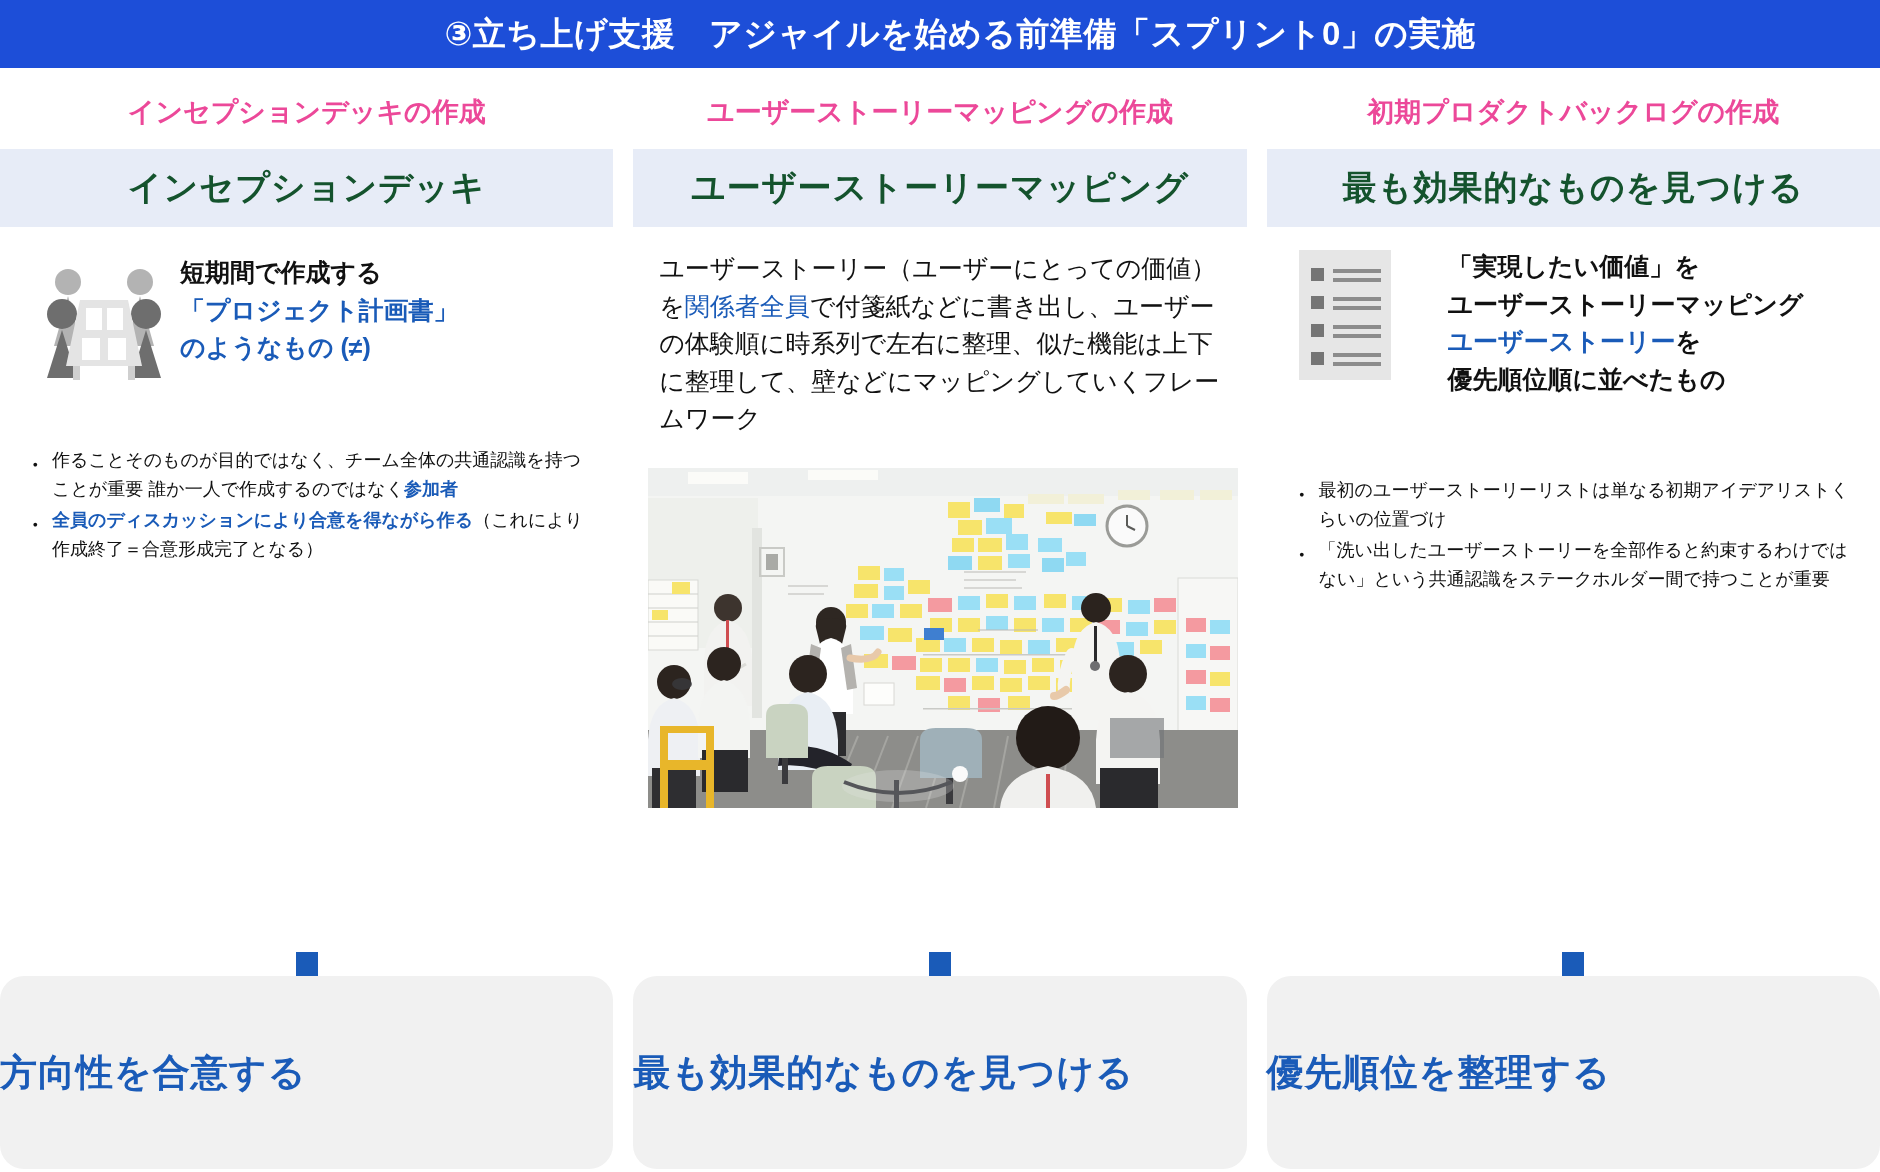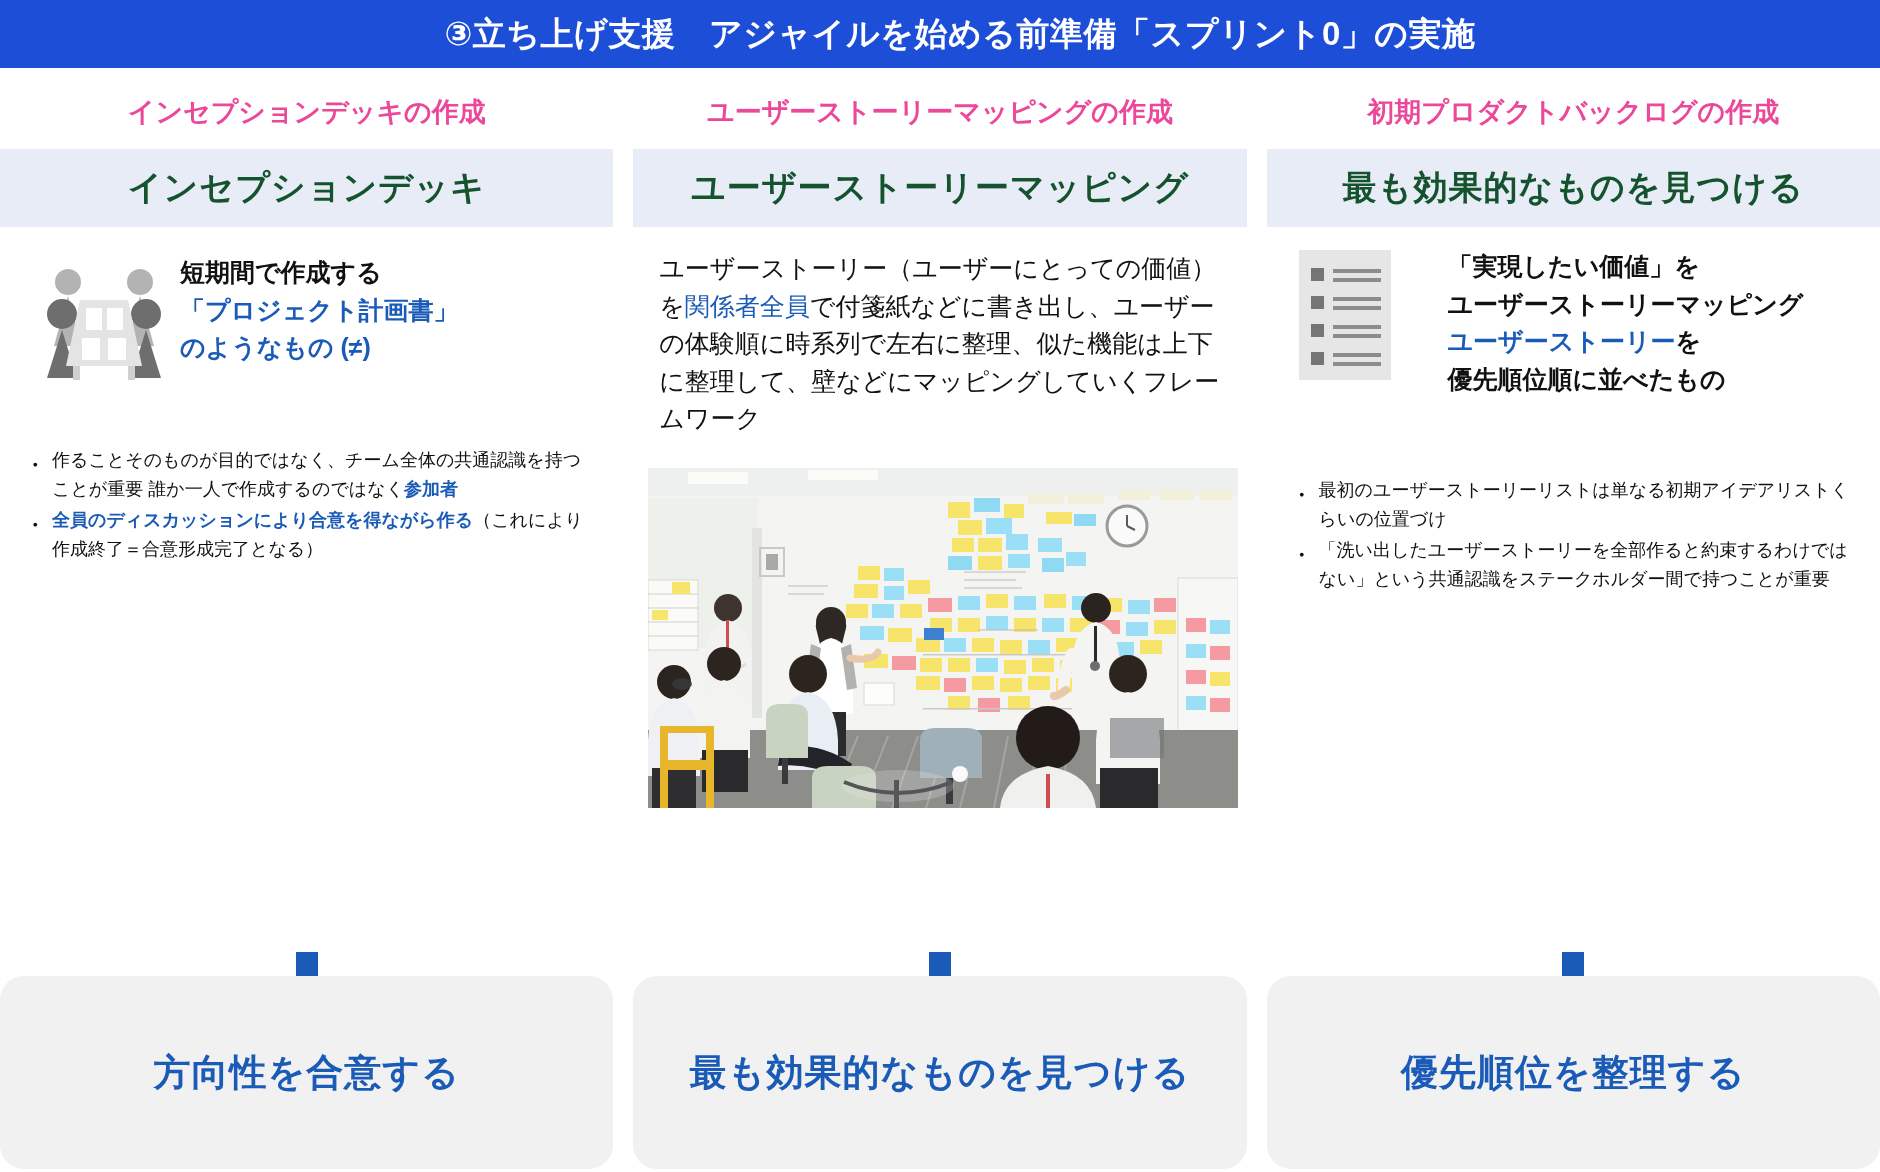--- a/index.html
+++ b/index.html
@@ -167,21 +167,21 @@
   .result-box {
     position: absolute;
     left: 0;
     bottom: 3px;
     width: 100%;
     height: 193px;
     background: #f1f1f1;
     border-radius: 24px;
     display: flex;
     align-items: center;
-    justify-content: center;
+    justify-content: flex-start;
   }
   .result-label {
     color: #1a5bb8;
     font-size: 37px;
     font-weight: bold;
     letter-spacing: 1px;
     white-space: nowrap;
   }
 </style>
 </head>

